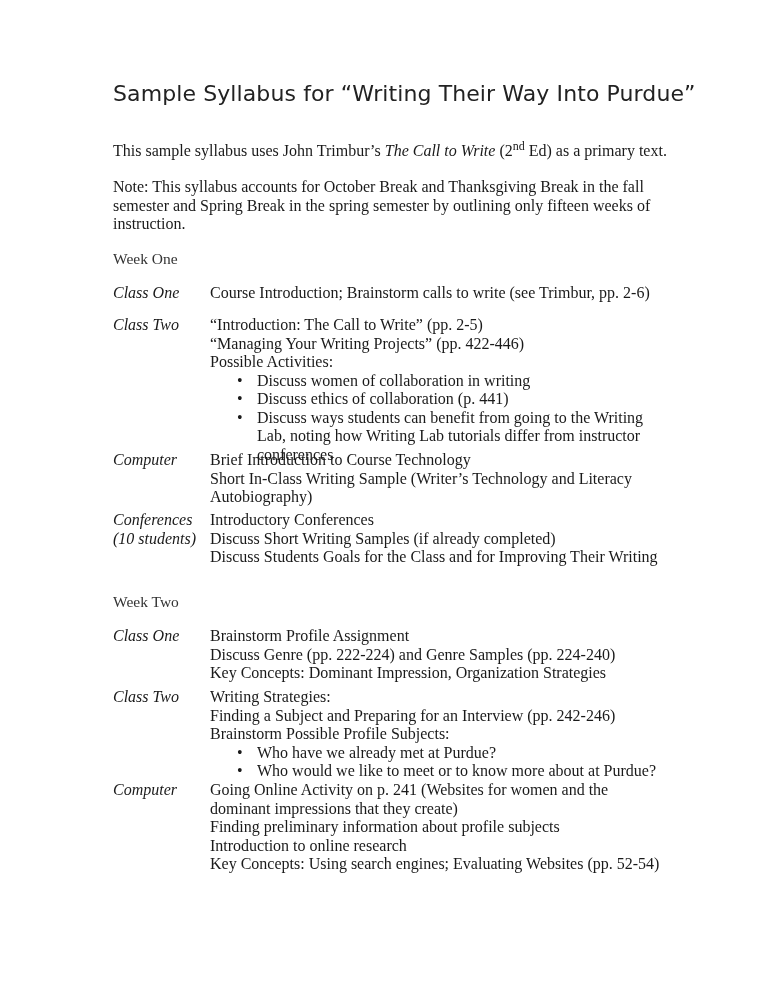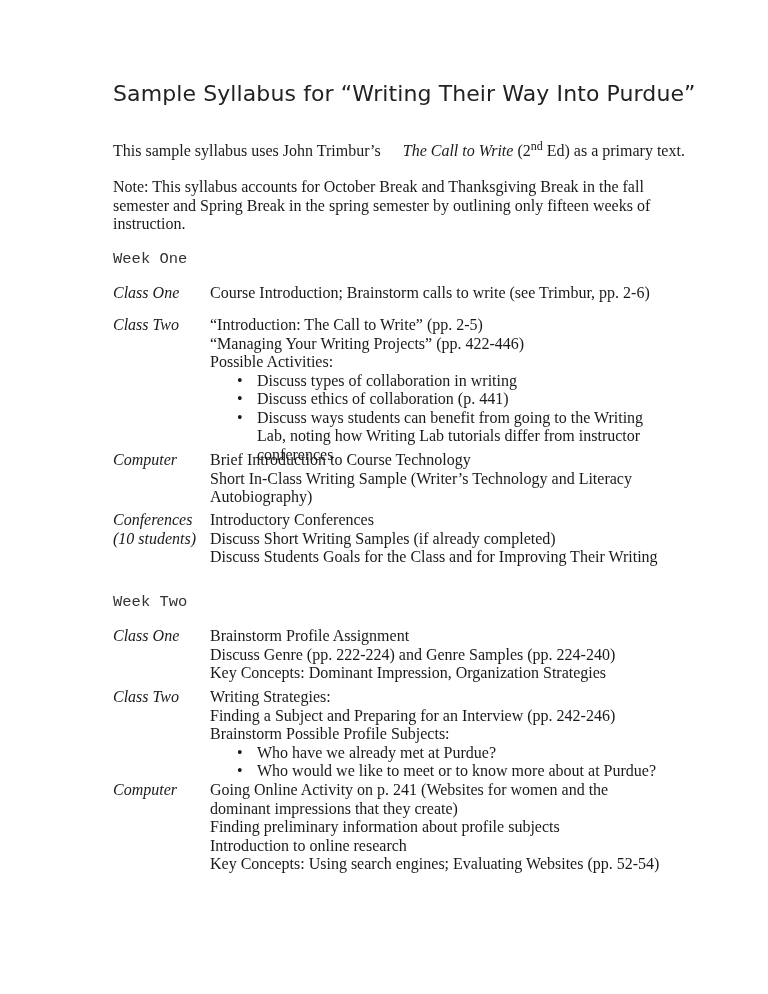--- a/index.html
+++ b/index.html
@@ -1,22 +1,22 @@
 <!DOCTYPE html>
 <html><head>
   <meta charset="utf-8">
   <style>
     html, body { margin: 0; padding: 0; background: #ffffff; }
     body { width: 768px; height: 994px; position: relative; overflow: hidden; color: #1a1a1a; }
     .page { position: absolute; left: 113px; top: 0; width: 600px; }
     .title { position: absolute; top: 81px; left: 0; font-family: "DejaVu Sans", sans-serif; font-size: 22px; white-space: nowrap; color: #222; letter-spacing: 0.1px; }
     .para { position: absolute; left: 0; width: 600px; font-family: "Liberation Serif", serif; font-size: 16px; line-height: 18.5px; color: #1a1a1a; }
-    .para i { font-style: italic; margin-left: 18px; }
+    .para i { font-style: italic; }
     sup { font-size: 12px; line-height: 0; vertical-align: super; }
-    .week-heading { position: absolute; left: 0; font-family: Liberation Mono, monospace; font-size: 15.5px; color: #333; }
+    .week-heading { position: absolute; left: 0; font-family: Liberation Serif, serif; font-size: 15.5px; color: #333; }
     .row { position: absolute; left: 0; width: 620px; font-family: "Liberation Serif", serif; font-size: 16px; line-height: 18.5px; color: #1a1a1a; }
     .row .label { position: absolute; left: 0; top: 0; width: 95px; font-style: italic; }
     .row .content { position: absolute; left: 97px; top: 0; width: 460px; }
     .row .content div { margin: 0; }
     ul.bullets { list-style: none; margin: 0; padding: 0; }
     ul.bullets li { position: relative; padding-left: 47px; }
     ul.bullets li .dot { position: absolute; left: 27px; top: 0; }
   </style>
 </head>
 <body>
@@ -38,21 +38,21 @@
     </div>
   </div>
 
   <div class="row" style="top:316px;">
     <div class="label">Class Two</div>
     <div class="content">
       <div>“Introduction: The Call to Write” (pp. 2-5)</div>
       <div>“Managing Your Writing Projects” (pp. 422-446)</div>
       <div>Possible Activities:</div>
       <ul class="bullets">
-        <li><span class="dot">•</span><span>Discuss types of collaboration in writing</span></li>
+        <li><span class="dot">•</span><span>Discuss women of collaboration in writing</span></li>
         <li><span class="dot">•</span><span>Discuss ethics of collaboration (p. 441)</span></li>
         <li><span class="dot">•</span><span>Discuss ways students can benefit from going to the Writing Lab, noting how Writing Lab tutorials differ from instructor conferences</span></li>
       </ul>
     </div>
   </div>
 
   <div class="row" style="top:451px;">
     <div class="label">Computer</div>
     <div class="content">
       <div>Brief Introduction to Course Technology</div>

